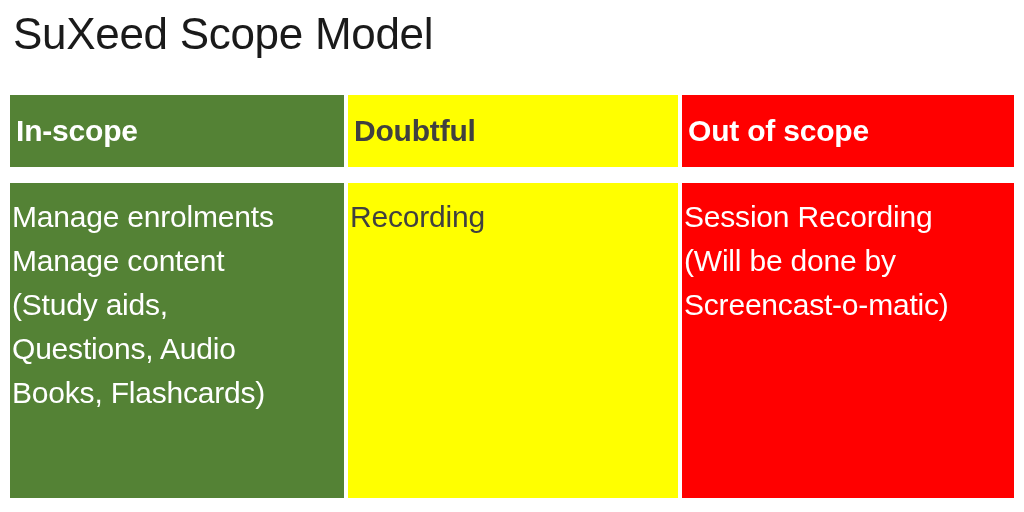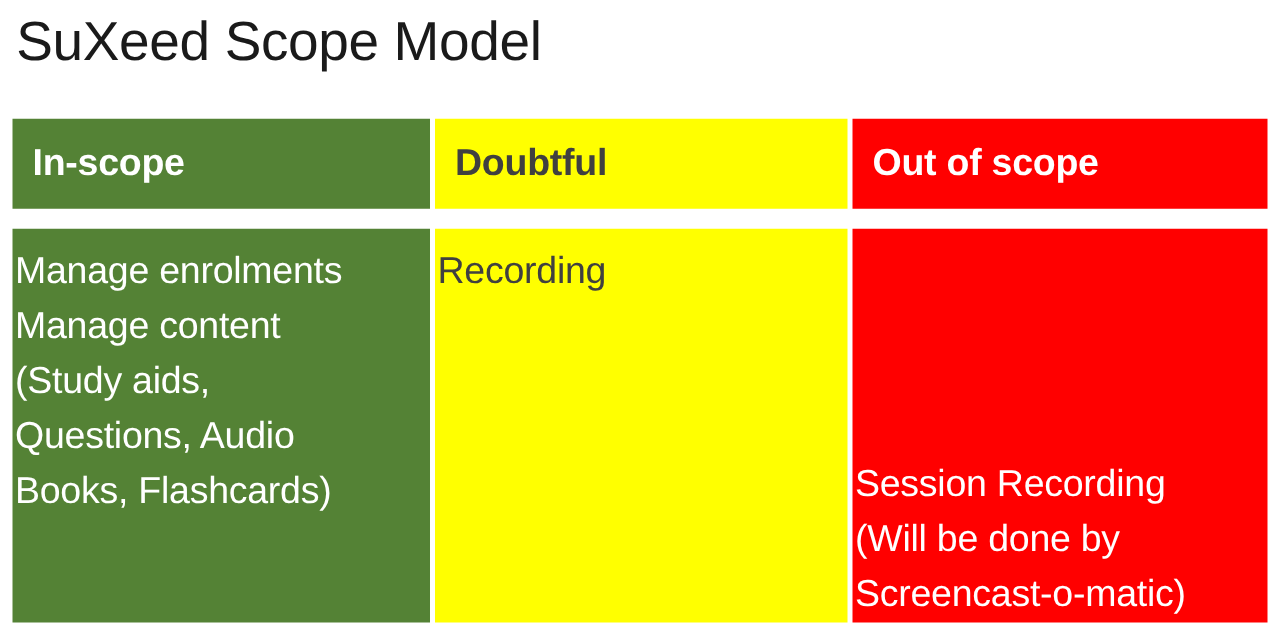--- a/index.html
+++ b/index.html
@@ -54,25 +54,25 @@
   }
   .cell {
     box-sizing: border-box;
     display: flex;
     flex-direction: column;
     justify-content: flex-start;
     overflow: hidden;
   }
   .col-0 { flex: 0 0 334px; }
   .col-1 { flex: 0 0 330px; }
-  .col-2 { flex: 1 1 auto; justify-content: flex-end; }
+  .col-2 { flex: 1 1 auto; }
 
   .header-row .cell {
     justify-content: center;
-    padding: 0 0 0 16px;
+    padding: 0 0 0 6px;
   }
   .header-text {
     font-family: "Liberation Sans", sans-serif;
     font-size: 30px;
     font-weight: bold;
     line-height: 34px;
     letter-spacing: -0.2px;
     white-space: nowrap;
   }
   .body-row .cell {

